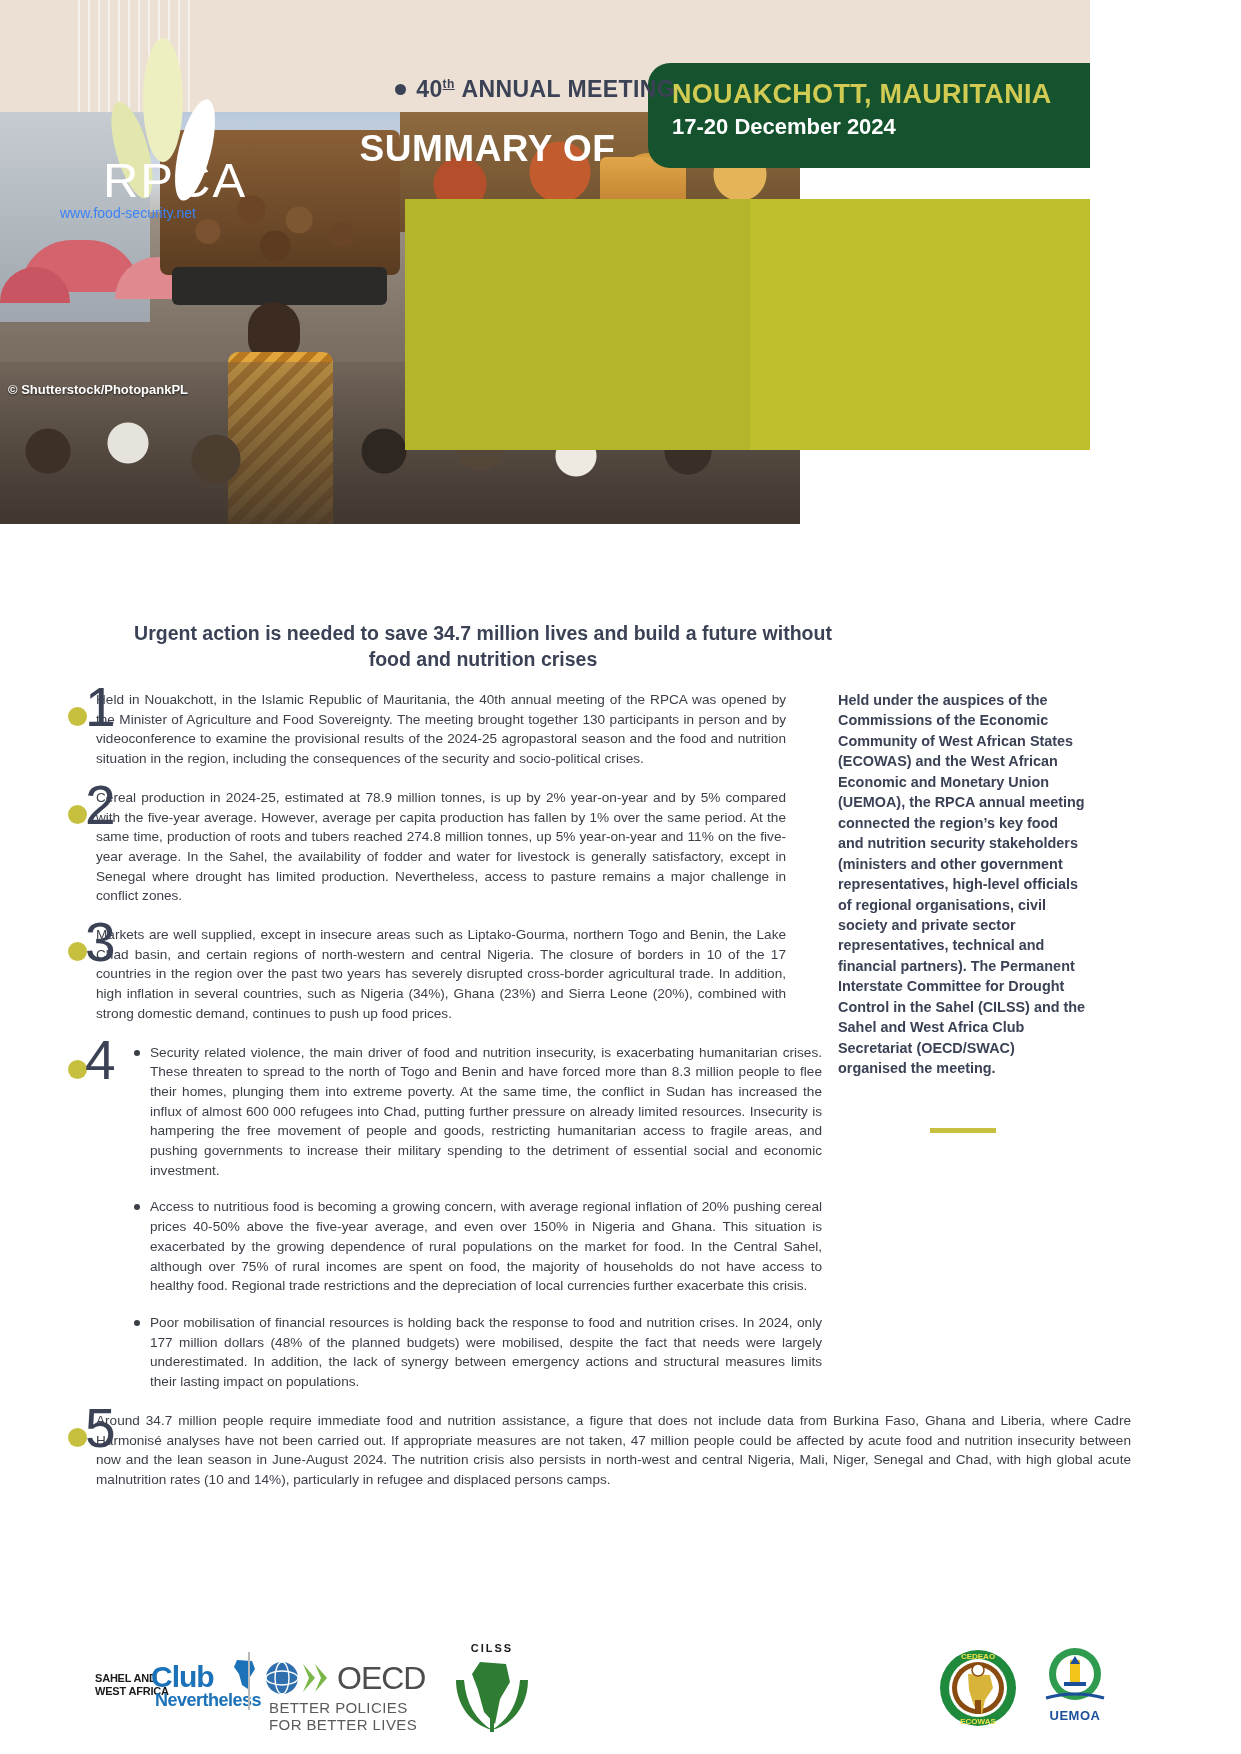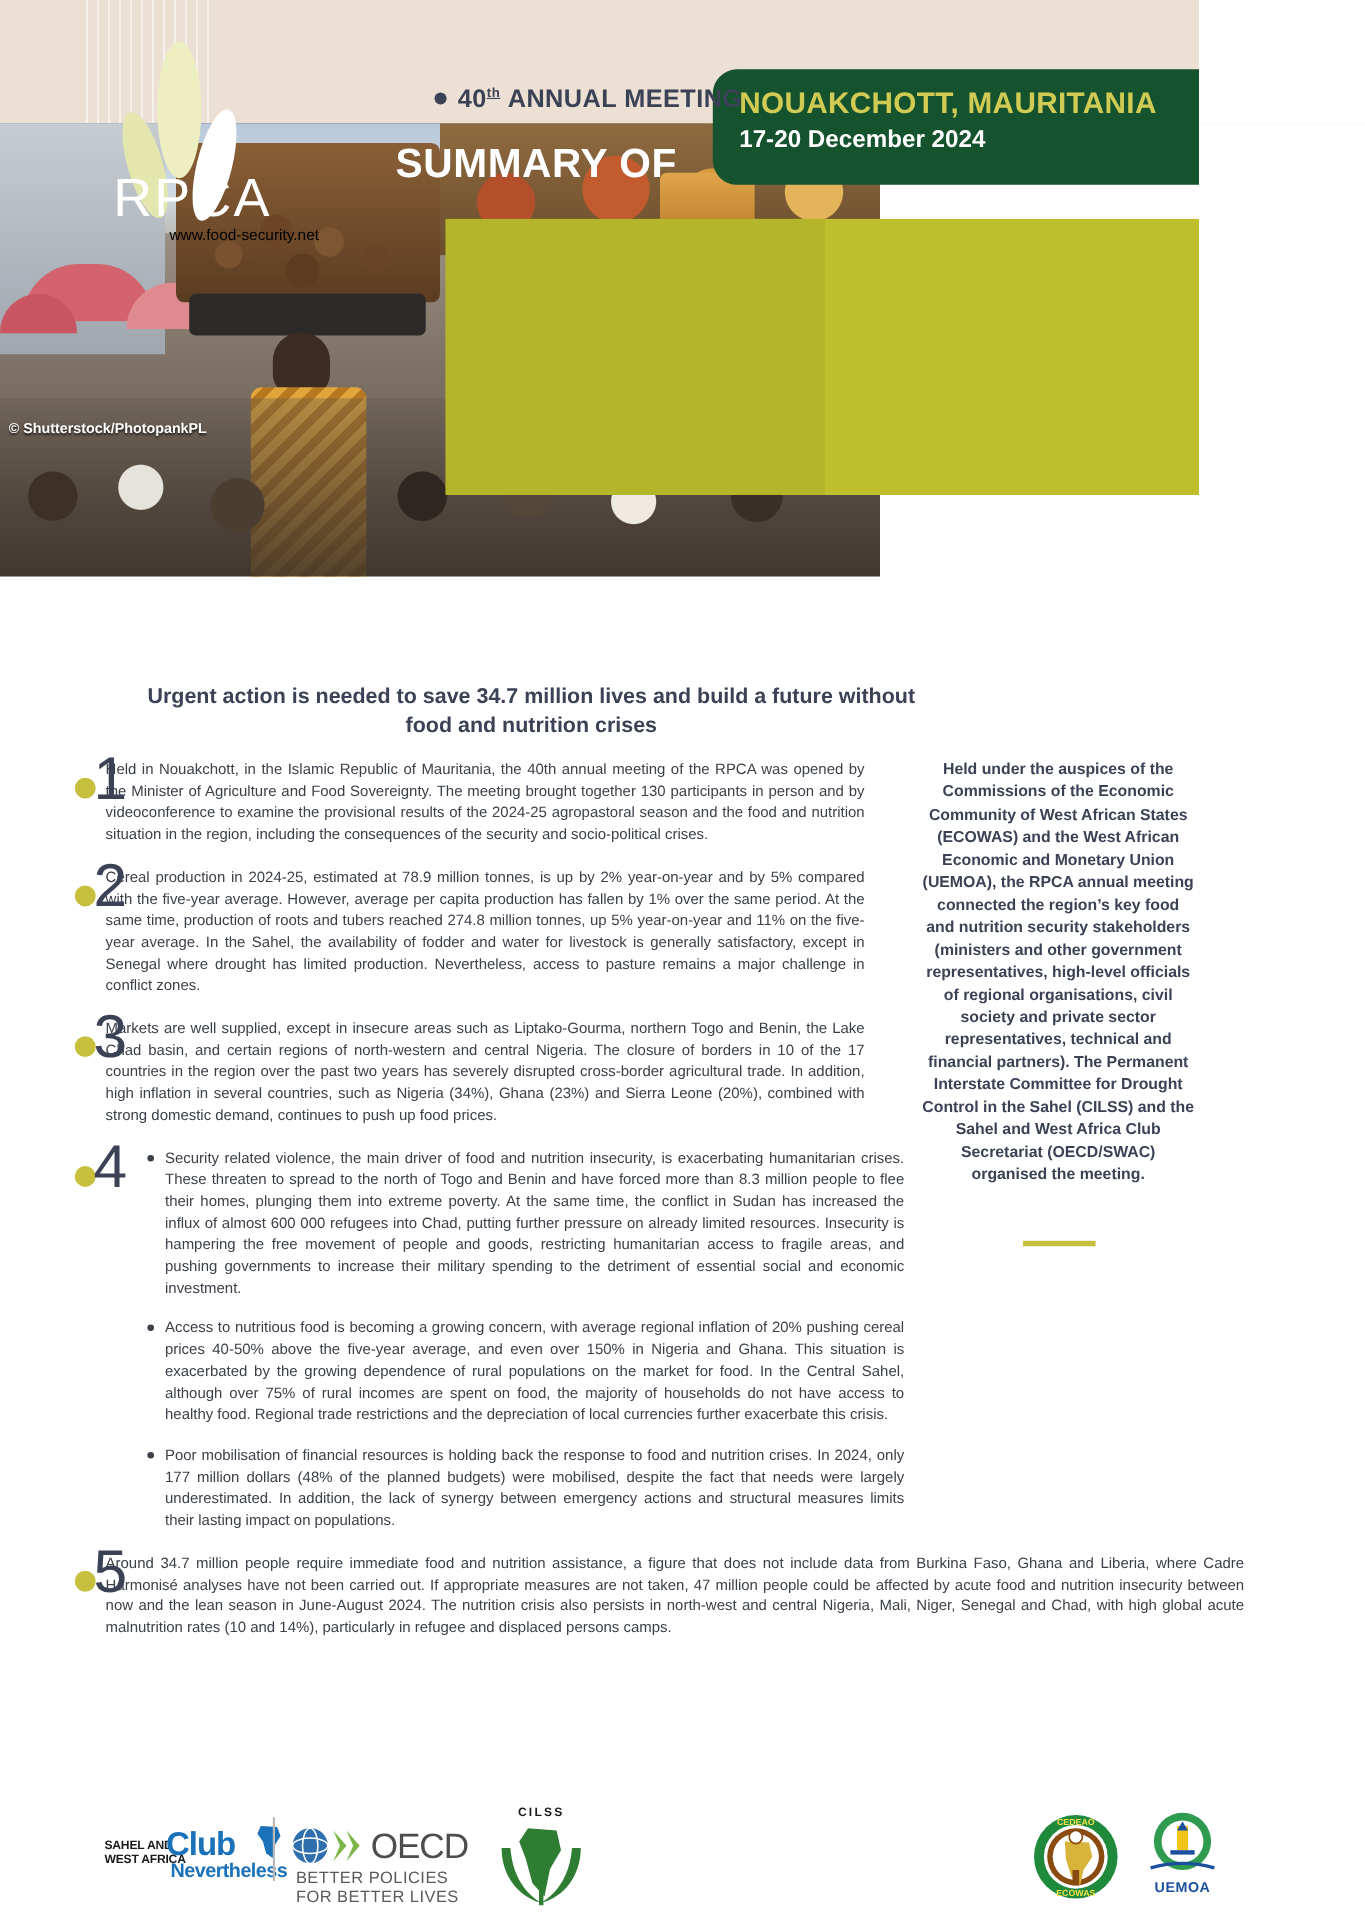--- a/index.html
+++ b/index.html
@@ -153,21 +153,21 @@
     z-index:7;
   }
   .rpca-word {
     position:absolute; left:60px; top:152px; width:230px;
     text-align:center; color:#ffffff; font-size:49px;
     font-family:"Liberation Sans", sans-serif; letter-spacing:2px;
     z-index:7;
   }
   .rpca-url {
     position:absolute; left:60px; top:205px; width:230px;
-    text-align:right; color:#000000; font-size:14px; z-index:7;
+    text-align:left; color:#3b82f6; font-size:14px; z-index:7;
   }
   .annual {
     position:absolute; left:330px; top:76px; width:345px;
     text-align:right; color:#3b4255; font-size:23px; font-weight:bold;
     letter-spacing:.4px; z-index:7;
   }
   .annual .dot {
     display:inline-block; width:11px; height:11px; border-radius:50%;
     background:#3b4255; margin-right:10px; vertical-align:2px;
   }
@@ -211,21 +211,21 @@
   }
   .sb .sbtxt {
     font-size:13.6px; line-height:1.45; color:#3b3f48; text-align:justify;
   }
 
   .item-wide .txt { width:1035px; }
 
   
   .aside {
     position:absolute; left:838px; top:690px; width:248px;
-    text-align:center; color:#3b4255; font-weight:bold;
+    color:#3b4255; font-weight:bold;
     font-size:14.4px; line-height:1.42;
   }
   .aside-rule {
     position:absolute; left:930px; top:1128px; width:66px; height:5px;
     background:#c7bf3e;
   }
 
   
   .footer { position:absolute; left:0; top:1640px; width:1241px; height:114px; }
 

